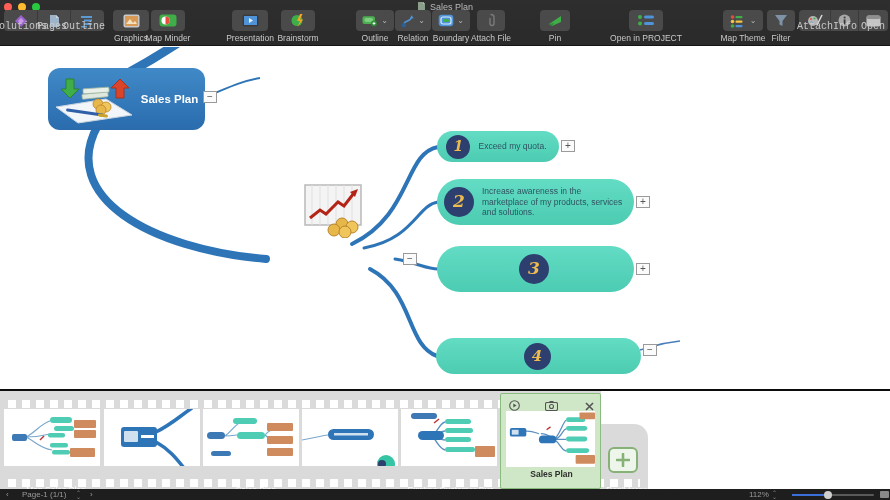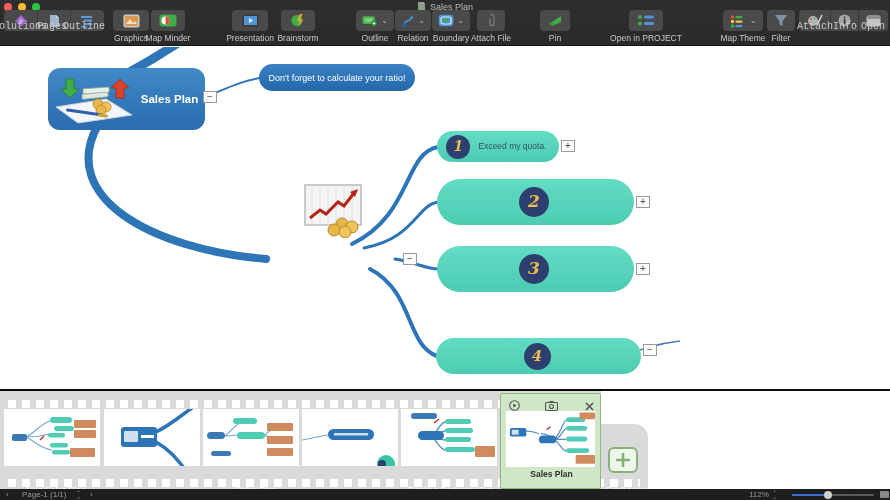--- a/index.html
+++ b/index.html
@@ -318,23 +318,20 @@
         <circle cx="49" cy="37" r="5" fill="#e8b74a" stroke="#b9862a" stroke-width="0.8"></circle>
         <rect x="14" y="38" width="38" height="3" rx="1.5" fill="#2f5fa8" transform="rotate(8 33 39)"></rect>
         <rect x="46" y="41" width="10" height="3" rx="1.5" fill="#c9a227" transform="rotate(8 51 42)"></rect>
       </svg>
       <div class="rlabel">Sales Plan</div>
     </div>
     <div class="expander" style="left:203px;top:44px">
         <span>−</span>
       </div>
 
-    <div class="node" id="callout-node">
-      <span>Don't forget to calculate your ratio!</span>
-    </div>
 
     <div class="imgbox" style="left:304px;top:137px">
       <svg width="64" height="54" viewBox="0 0 64 54">
         <rect x="1" y="1" width="56" height="40" fill="#f4f4f4" stroke="#b9b9b9" stroke-width="1.5"></rect>
         <path d="M8 1v40M16 1v40M24 1v40M32 1v40M40 1v40M48 1v40" stroke="#e0e0e0" stroke-width="1"></path>
         <path d="M6 34 L16 26 L22 30 L34 18 L40 22 L50 9" stroke="#b32417" stroke-width="3" fill="none"></path>
         <path d="M46 8 L54 5 L51 13 Z" fill="#b32417"></path>
         <circle cx="38" cy="40" r="6" fill="#e8b74a" stroke="#b9862a" stroke-width="1"></circle>
         <circle cx="48" cy="43" r="6" fill="#f0c55c" stroke="#b9862a" stroke-width="1"></circle>
         <circle cx="30" cy="46" r="6" fill="#e8b74a" stroke="#b9862a" stroke-width="1"></circle>
@@ -353,20 +350,21 @@
       <span>Exceed my quota.</span>
     </div>
     <div class="expander" style="left:561px;top:93px">
         <span>+</span>
       </div>
 
     <div class="node topic" id="topic-2">
       <div class="numcircle">
           <span>2</span>
         </div>
+      <span>Increase awareness in the marketplace of my products, services and solutions.</span>
     </div>
     <div class="expander" style="left:636px;top:149px">
         <span>+</span>
       </div>
 
     <div class="node topic" id="topic-3">
       <div class="numcircle">
           <span>3</span>
         </div>
     </div>

